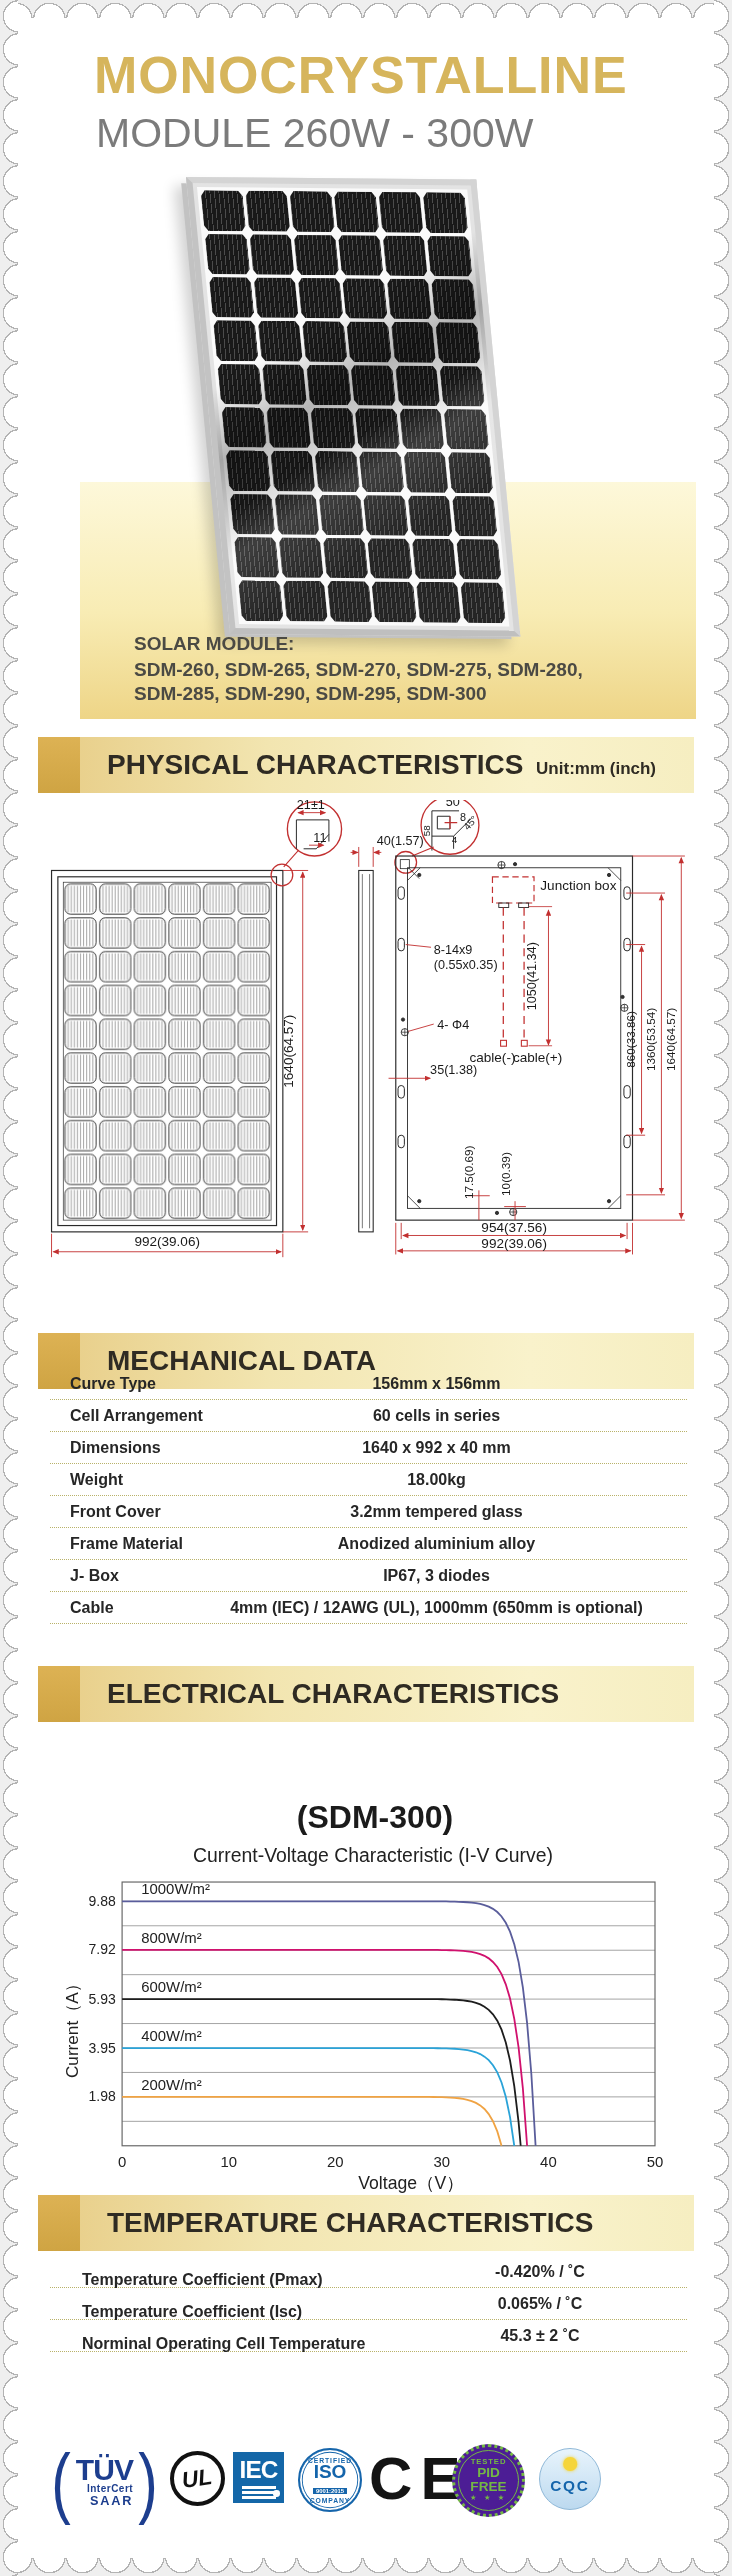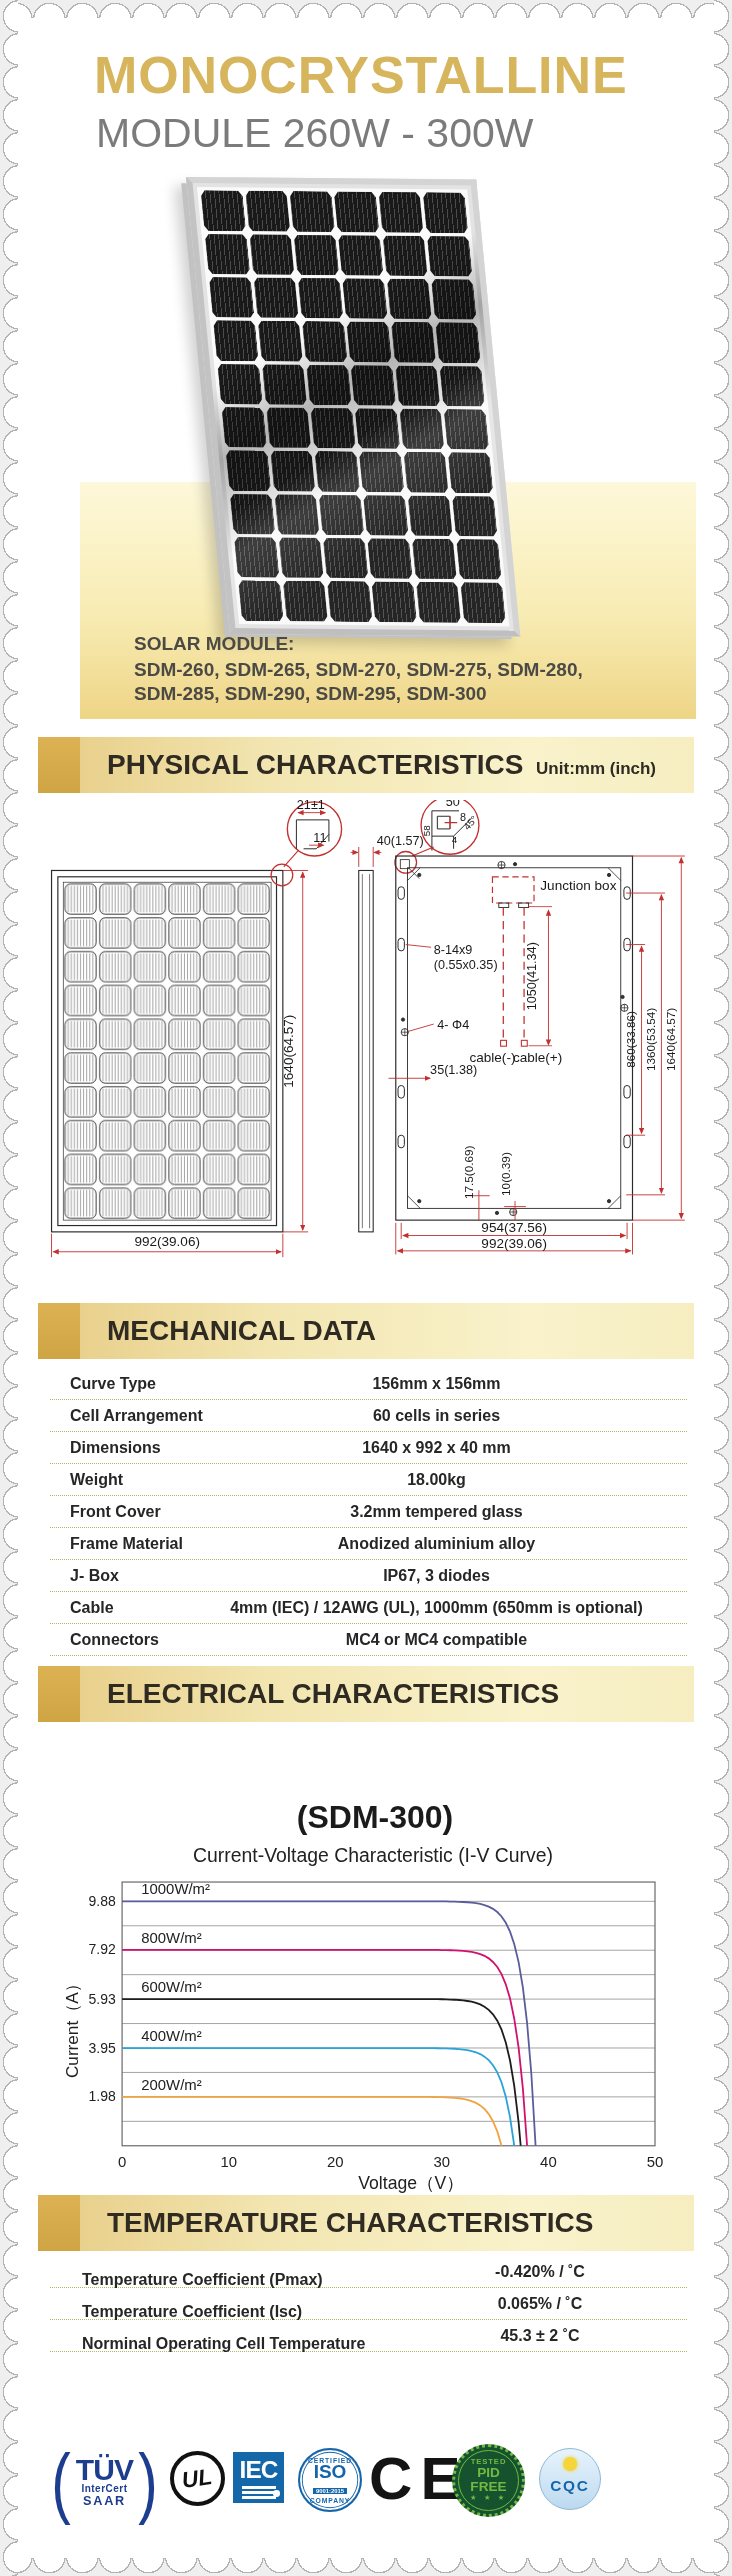--- a/index.html
+++ b/index.html
@@ -62,37 +62,37 @@
 
   .model-title{left:54px;right:36px;top:1799px;text-align:center;font-size:32px;font-weight:700;color:#1b1b1b;}
   .chart-sub{left:50px;right:36px;top:1844px;text-align:center;font-size:19.4px;font-weight:400;color:#222;}
 
   svg text{font-family:"Liberation Sans",sans-serif;}
 
   
   .logo{z-index:3;}
   .tuv{left:43px;top:2442px;width:123px;height:80px;display:flex;align-items:center;justify-content:center;color:#1d3e8e;}
   .tuv .paren{font-size:78px;font-weight:400;line-height:72px;transform:scaleX(0.75);}
-  .tuv .stack{text-align:center;margin:0 1.8px;}
+  .tuv .stack{text-align:right;margin:0 1.8px;}
   .tuv .tname{font-size:30px;font-weight:700;letter-spacing:-0.9px;line-height:27px;}
   .tuv .t2{font-size:10px;font-weight:700;letter-spacing:0.5px;}
   .tuv .t3{font-size:12.7px;font-weight:700;letter-spacing:1.8px;}
   .ul{left:170px;top:2451px;width:47px;height:47px;border:4.5px solid #111;border-radius:50%;display:flex;align-items:center;justify-content:center;}
   .ul .ultxt{font-size:22.6px;font-weight:700;font-style:italic;color:#111;transform:rotate(-8deg);}
   .iec{left:233px;top:2452px;width:51px;height:51px;background:#1467a8;display:flex;flex-direction:column;align-items:center;position:absolute;}
   .iec .iectxt{color:#fff;font-size:24.4px;font-weight:700;margin-top:3.6px;letter-spacing:-0.9px;}
   .iec .ln{width:34px;height:2.3px;background:#fff;margin-top:2.7px;}
   .iec .dot{position:absolute;right:4.5px;bottom:6.3px;width:6.3px;height:6.3px;border-radius:50%;background:#fff;}
   .iso{left:298px;top:2448px;width:60px;height:60px;border-radius:50%;border:2.7px solid #1565ab;color:#1565ab;text-align:center;position:absolute;background:#fff;box-shadow:inset 0 0 0 1.8px #fff,inset 0 0 0 2.7px #1565ab;}
   .iso .i1{font-size:6.8px;font-weight:700;letter-spacing:0.9px;margin-top:7.2px;}
   .iso .i2{font-size:19px;font-weight:700;line-height:16.3px;}
   .iso .i3{font-size:5.9px;font-weight:700;background:#1565ab;color:#fff;display:inline-block;padding:0 2.7px;margin-top:0.9px;}
   .iso .i4{font-size:6.8px;font-weight:700;letter-spacing:0.9px;margin-top:0.9px;}
   .ce{left:369px;top:2444px;font-size:60px;font-weight:700;color:#141414;letter-spacing:8.1px;line-height:69px;}
-  .pid{left:452px;top:2444px;width:67px;height:67px;border-radius:50%;border:3.6px dotted #74b844;background:#14532d;text-align:center;position:absolute;color:#74b844;}
+  .pid{left:452px;top:2444px;width:67px;height:67px;border-radius:50%;border:3.6px dotted #74b844;background:#4c1d95;text-align:center;position:absolute;color:#74b844;}
   .pid .inner{position:absolute;inset:2.7px;border:1.4px solid #74b844;border-radius:50%;}
   .pid .p1{font-size:7.7px;font-weight:700;letter-spacing:0.9px;margin-top:10px;position:relative;}
   .pid .p2{font-size:13.6px;font-weight:700;line-height:13.6px;position:relative;}
   .pid .p3{font-size:7.2px;position:relative;letter-spacing:2.7px;}
   .cqc{left:539px;top:2448px;width:60px;height:60px;border-radius:50%;border:1.8px solid #8fb8d8;background:linear-gradient(180deg,#e8f4fc,#bcd9ef);text-align:center;position:absolute;}
   .cqc .sun{position:absolute;left:50%;top:8.1px;transform:translateX(-50%);width:13.6px;height:13.6px;border-radius:50%;background:#f5d53a;box-shadow:0 0 3.6px #f5d53a;}
   .cqc .cqctxt{margin-top:28px;font-size:15.4px;font-weight:700;color:#1565ab;letter-spacing:1.8px;}
 </style>
 </head>
 <body>
@@ -336,21 +336,21 @@
         <line x1="478" y1="438" x2="502" y2="438"></line>
       <line x1="530" y1="444" x2="530" y2="465"></line>
         <line x1="518" y1="450" x2="542" y2="450"></line>
     </g>
     <text x="529" y="478" font-size="15" fill="#1a1a1a" text-anchor="middle">954(37.56)</text>
     <text x="529" y="496" font-size="15" fill="#1a1a1a" text-anchor="middle">992(39.06)</text>
     <text x="484" y="412" font-size="13" fill="#1a1a1a" text-anchor="middle" transform="rotate(-90 484 412)">17.5(0.69)</text>
     <text x="524" y="414" font-size="13" fill="#1a1a1a" text-anchor="middle" transform="rotate(-90 524 414)">10(0.39)</text>
   </svg>
 
-  <div class="abs sec" style="top:1303px;">
+  <div class="abs sec" style="top:1333px;">
     <div class="bar"></div>
       <div class="sq"></div>
     <div class="txt"><span>MECHANICAL DATA</span></div>
   </div>
   <div class="abs dtable" id="mech-table" style="top:1368px;">
       <div class="trow">
         <div class="tlabel">Curve Type</div>
         <div class="tval">156mm x 156mm</div>
       </div>
       <div class="trow">
@@ -373,24 +373,20 @@
         <div class="tlabel">Frame Material</div>
         <div class="tval">Anodized aluminium alloy</div>
       </div>
       <div class="trow">
         <div class="tlabel">J- Box</div>
         <div class="tval">IP67, 3 diodes</div>
       </div>
       <div class="trow">
         <div class="tlabel">Cable</div>
         <div class="tval">4mm  (IEC) / 12AWG (UL), 1000mm (650mm is optional)</div>
-      </div>
-      <div class="trow">
-        <div class="tlabel">Connectors</div>
-        <div class="tval">MC4 or MC4 compatible</div>
       </div>
     </div>
 
   <div class="abs sec" style="top:1666px;">
     <div class="bar"></div>
       <div class="sq"></div>
     <div class="txt"><span>ELECTRICAL CHARACTERISTICS</span></div>
   </div>
   <div class="abs model-title">(SDM-300)</div>
   <div class="abs chart-sub">Current-Voltage Characteristic (I-V Curve)</div>

